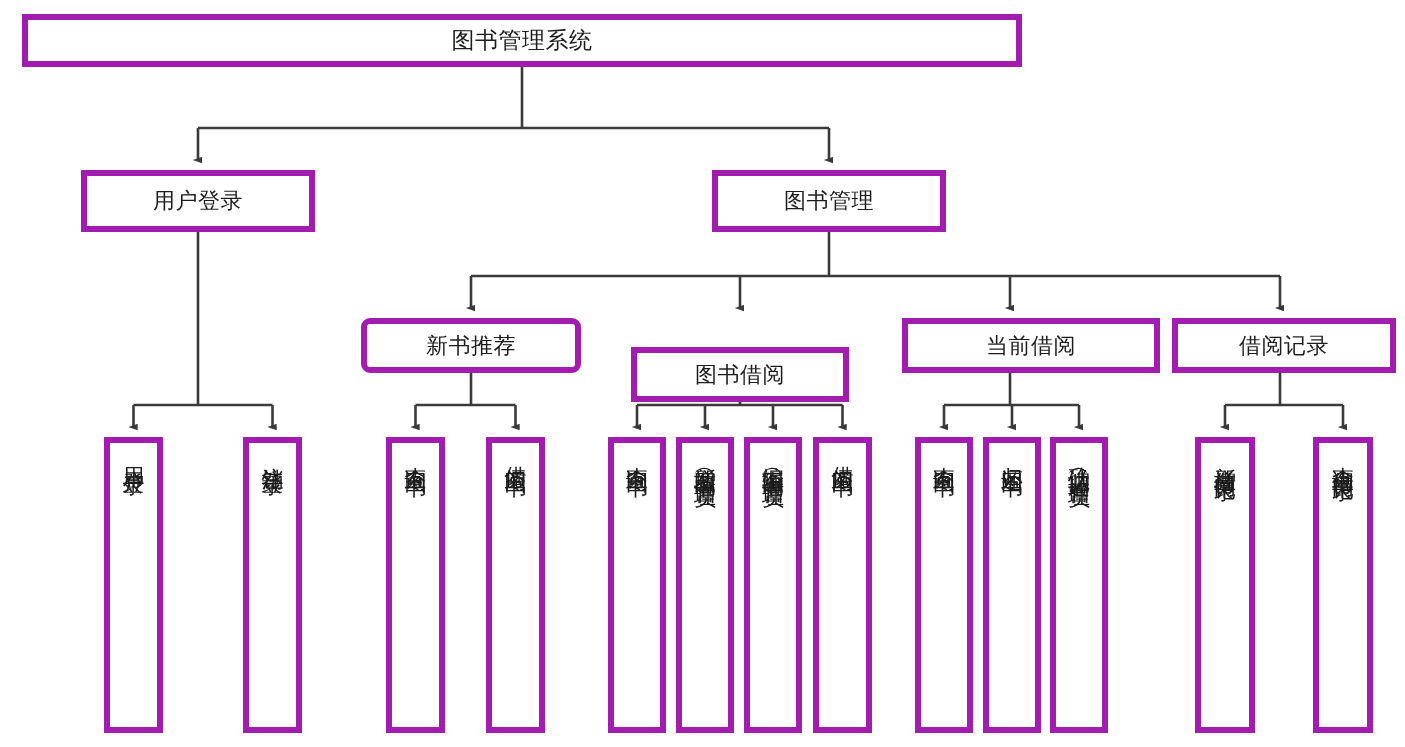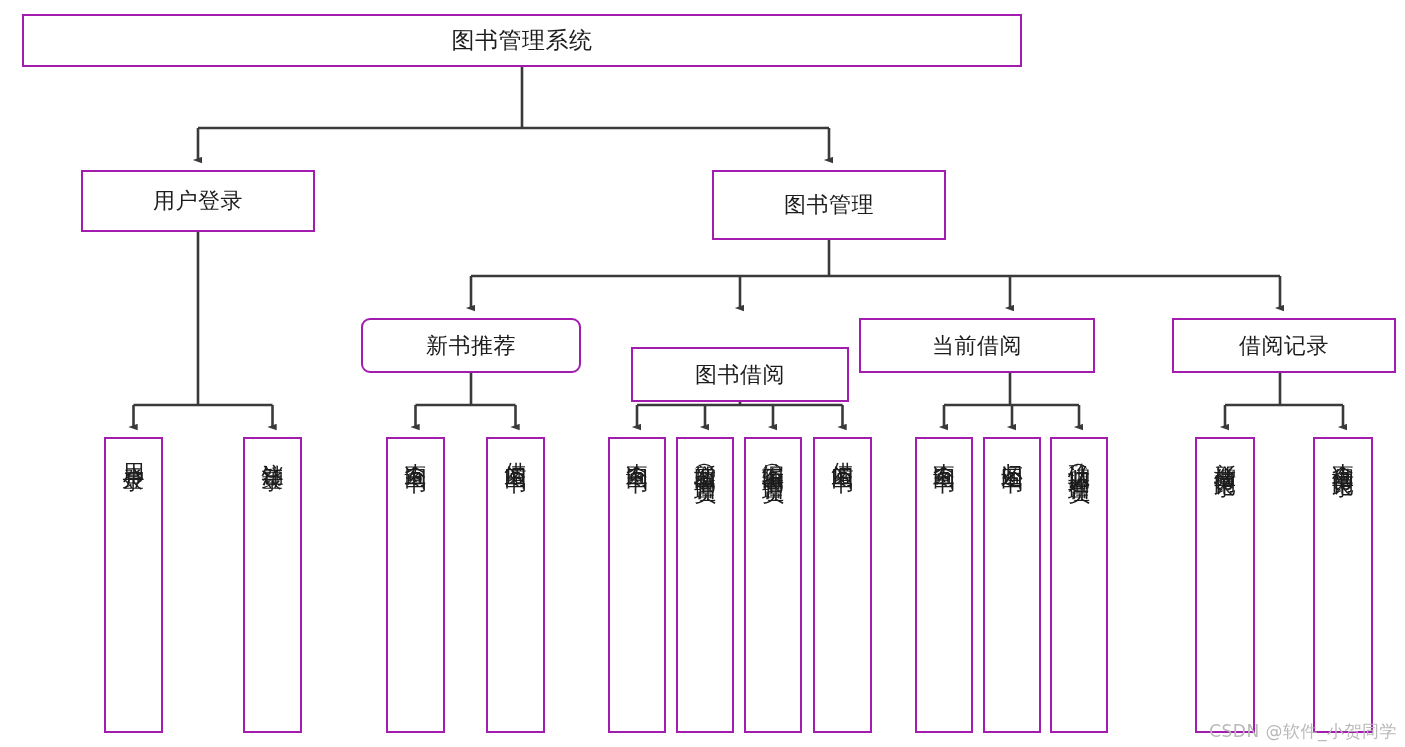--- a/index.html
+++ b/index.html
@@ -25,21 +25,21 @@
     top: 0;
     width: 1405px;
     height: 747px;
     pointer-events: none;
   }
   
   .node {
     position: absolute;
     box-sizing: border-box;
     background: #ffffff;
-    border: 2px solid #a21caf;
+    border: 6px solid #a21caf;
     display: flex;
     align-items: center;
     justify-content: center;
     color: #1c1c1c;
     z-index: 2;
   }
   .node-label {
     display: block;
     text-align: center;
     line-height: 1.18;
@@ -129,30 +129,30 @@
       </g>
   </svg>
 
   <div id="nodes-layer">
       <div class="node horizontal root" style="left: 22px; top: 14px; width: 1000px; height: 53px;">
         <span class="node-label">图书管理系统</span>
       </div>
       <div class="node horizontal" style="left: 81px; top: 170px; width: 234px; height: 62px;">
         <span class="node-label">用户登录</span>
       </div>
-      <div class="node horizontal" style="left: 712px; top: 170px; width: 234px; height: 70px;">
+      <div class="node horizontal" style="left: 712px; top: 170px; width: 234px; height: 62px;">
         <span class="node-label">图书管理</span>
       </div>
       <div class="node horizontal" style="left: 361px; top: 318px; width: 220px; height: 55px; border-radius: 9px;">
         <span class="node-label">新书推荐</span>
       </div>
       <div class="node horizontal" style="left: 631px; top: 318px; width: 218px; height: 55px; margin-top: 29px;">
         <span class="node-label">图书借阅</span>
       </div>
-      <div class="node horizontal" style="left: 859px; top: 318px; width: 236px; height: 55px;">
+      <div class="node horizontal" style="left: 902px; top: 318px; width: 258px; height: 55px;">
         <span class="node-label">当前借阅</span>
       </div>
       <div class="node horizontal" style="left: 1172px; top: 318px; width: 224px; height: 55px;">
         <span class="node-label">借阅记录</span>
       </div>
       <div class="node vertical" style="left: 104px; top: 437px; width: 59px; height: 296px;">
         <span class="node-label">用户登录</span>
       </div>
       <div class="node vertical" style="left: 243px; top: 437px; width: 59px; height: 296px;">
         <span class="node-label">注销登录</span>
@@ -185,14 +185,13 @@
         <span class="node-label">确认归还（管理员）</span>
       </div>
       <div class="node vertical" style="left: 1195px; top: 437px; width: 60px; height: 296px;">
         <span class="node-label">新增借阅记录</span>
       </div>
       <div class="node vertical" style="left: 1313px; top: 437px; width: 60px; height: 296px;">
         <span class="node-label">查询借阅记录</span>
       </div>
     </div>
 
-  <div id="watermark">CSDN @软件_小贺同学</div>
 </div>
 
 </body></html>

